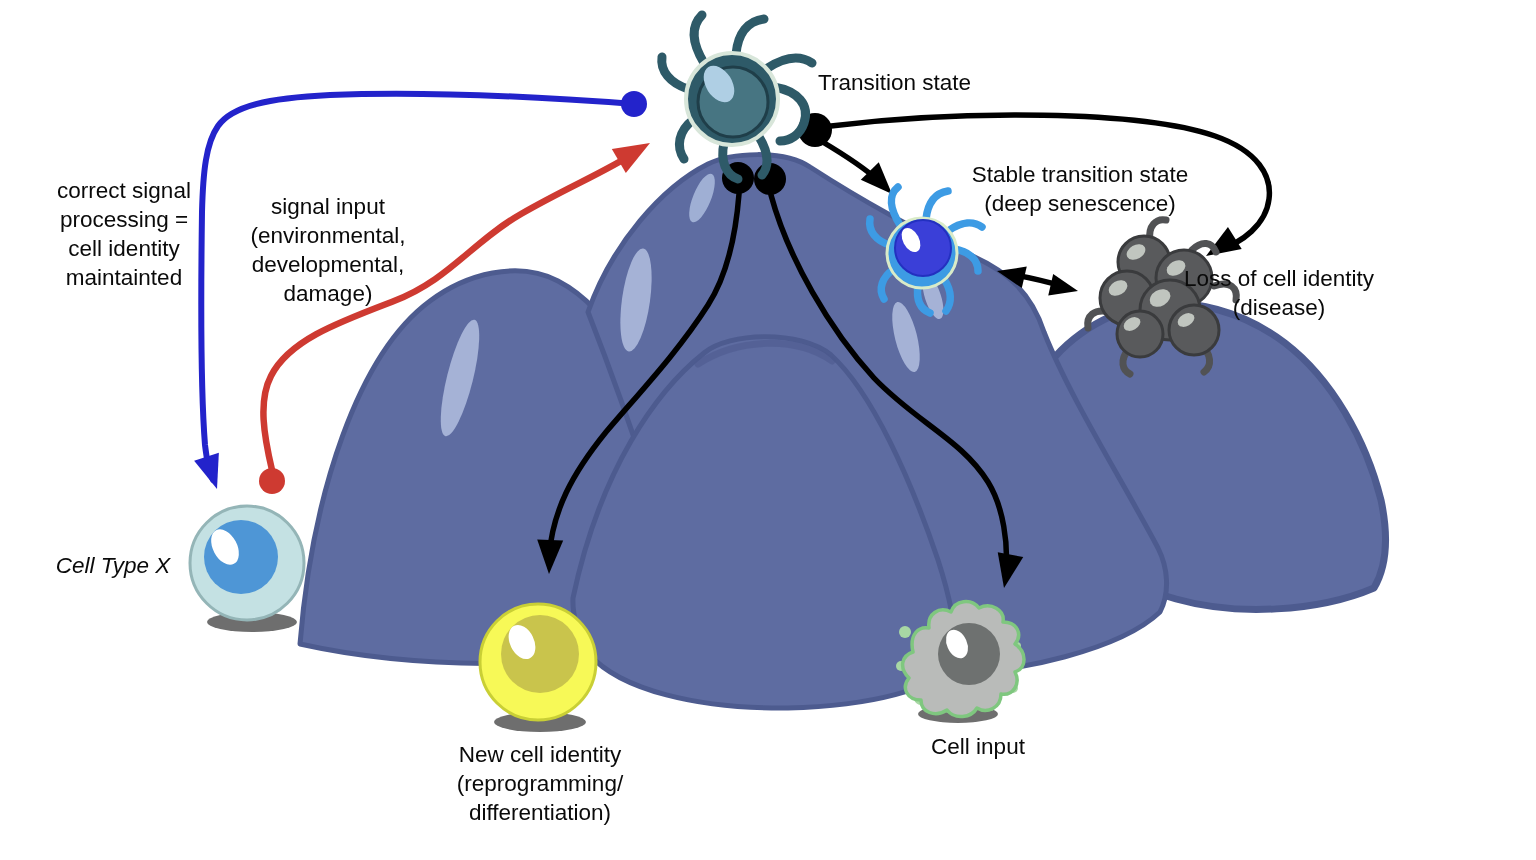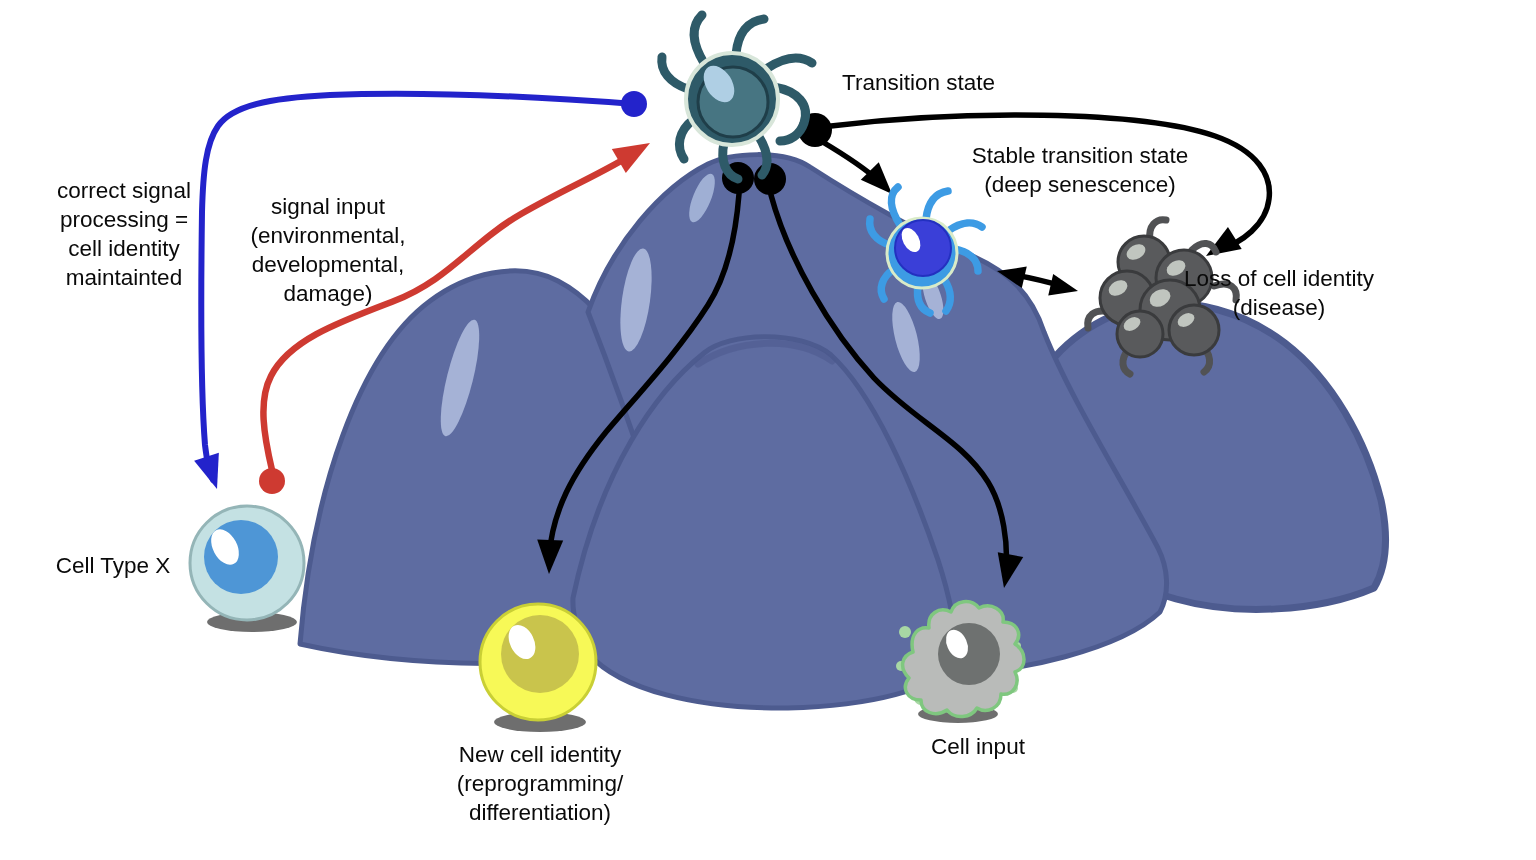--- a/index.html
+++ b/index.html
@@ -193,24 +193,24 @@
 </svg>
 
 <div class="label" style="left:124px;top:141px;margin-top:35px;">correct signal
 processing =
 cell identity
 maintainted</div>
 <div class="label" style="left:328px;top:192px;">signal input
 (environmental,
 developmental,
 damage)</div>
-<div class="label left-align" style="left:818px;top:68px;margin-left:24px;">Transition state</div>
-<div class="label" style="left:1080px;top:141px;">Stable transition state
+<div class="label left-align" style="left:818px;top:68px;">Transition state</div>
+<div class="label" style="left:1080px;top:160px;">Stable transition state
 (deep senescence)</div>
 <div class="label" style="left:1279px;top:264px;">Loss of cell identity
 (disease)</div>
-<div class="label" style="left:113px;top:551px;">Cell Type X</div>
+<div class="label" style="left:113px;top:551px;font-style:italic;">Cell Type X</div>
 <div class="label" style="left:540px;top:740px;">New cell identity
 (reprogramming/
 differentiation)</div>
 <div class="label" style="left:978px;top:732px;">Cell input</div>
 
 </div>
 
 </body></html>

